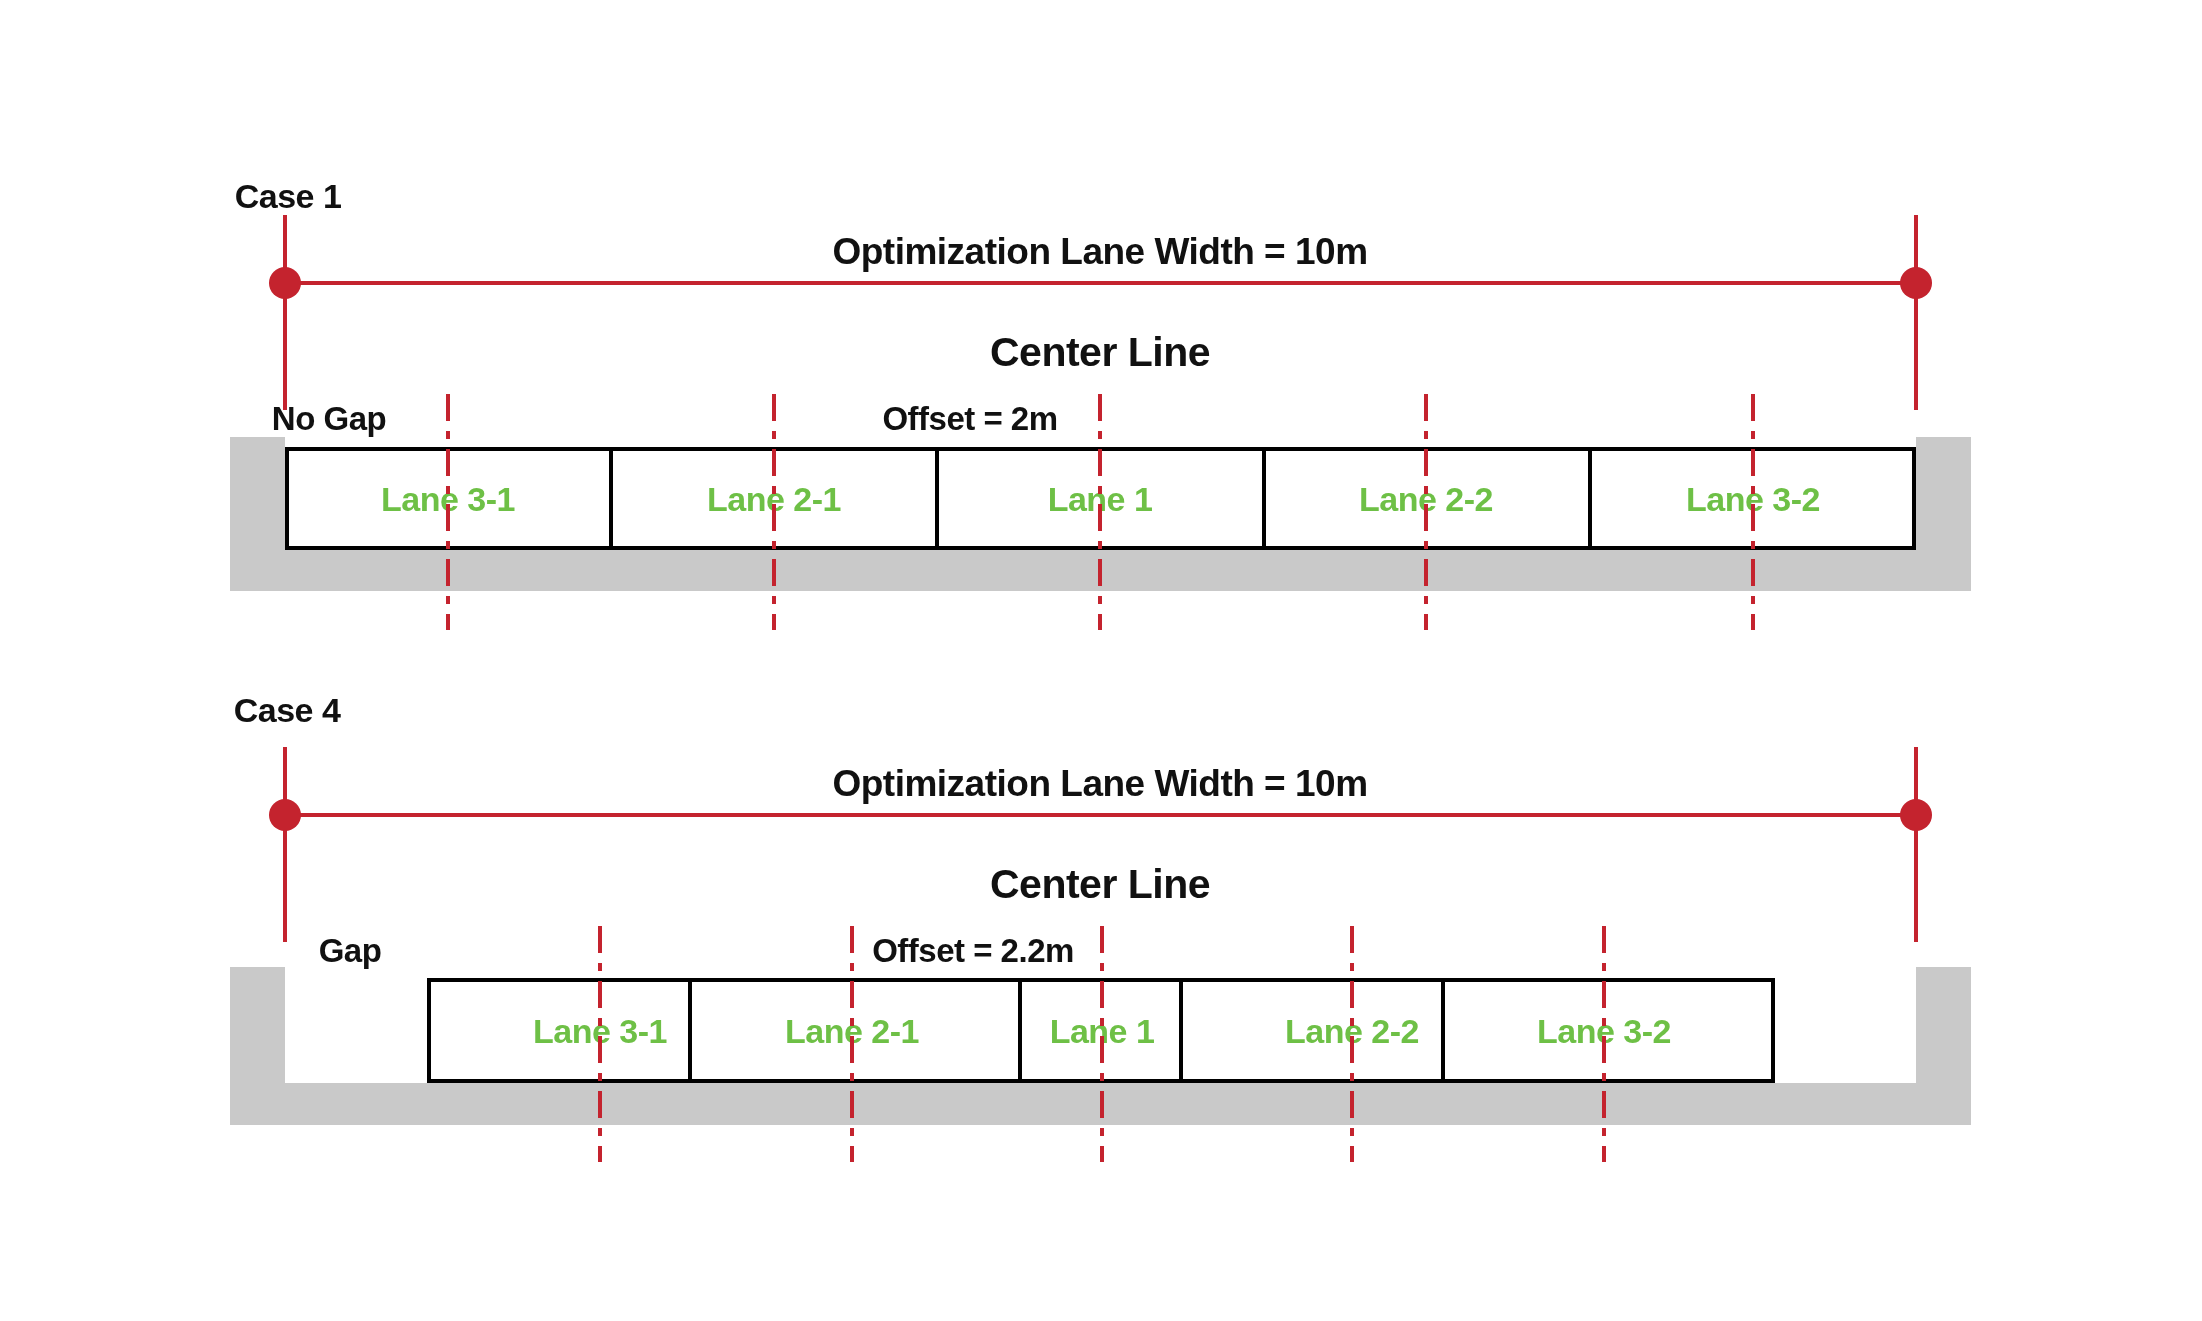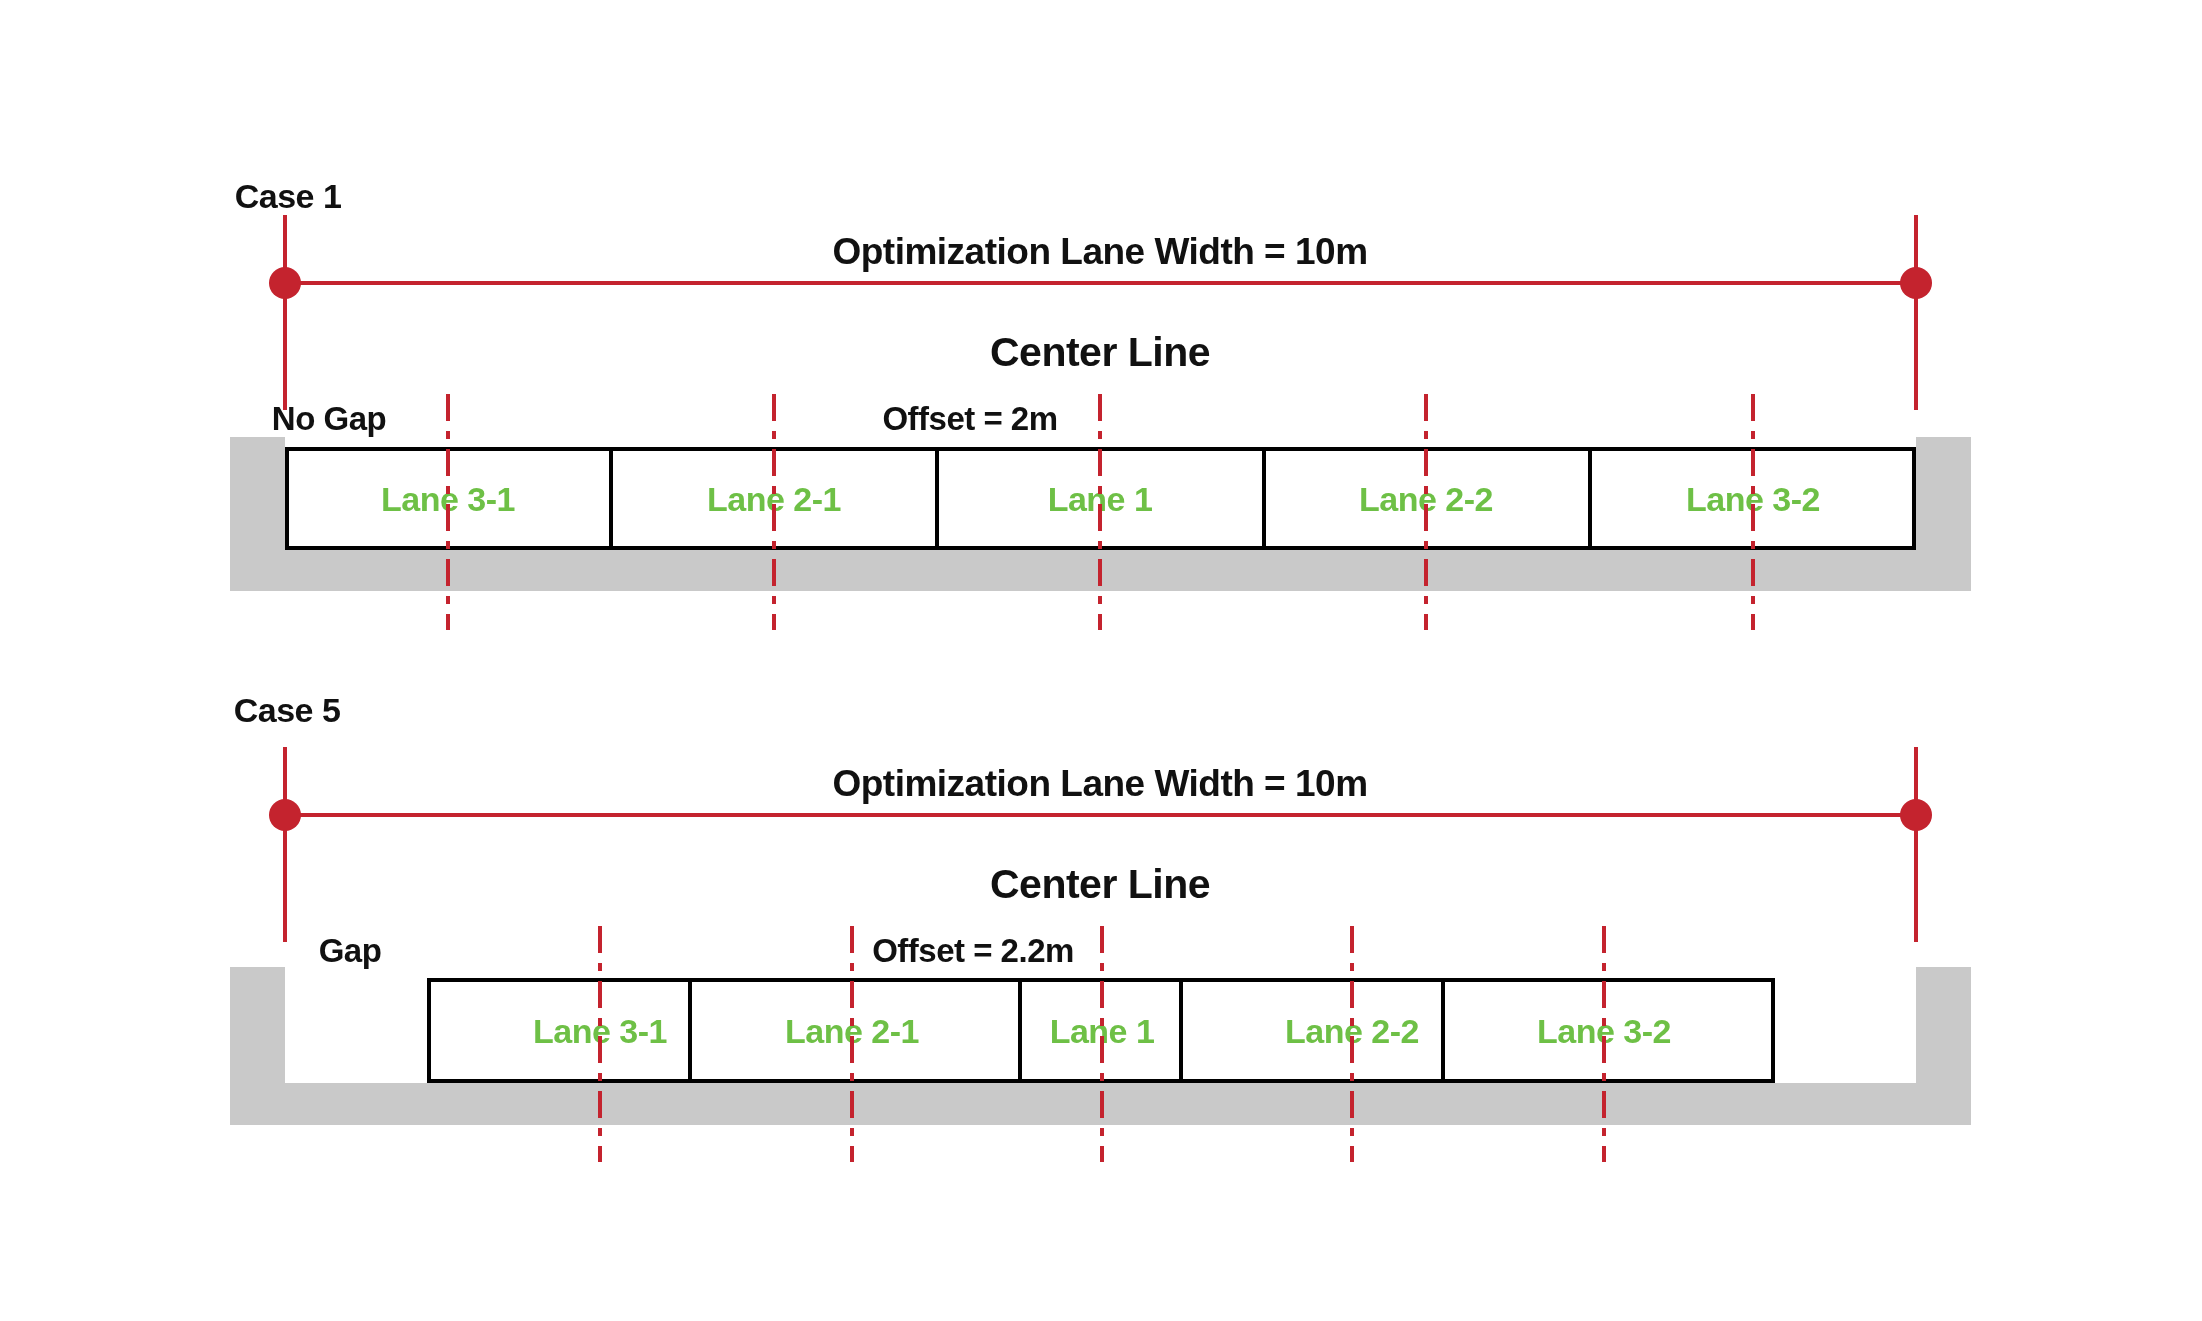--- a/index.html
+++ b/index.html
@@ -78,21 +78,21 @@
       <div class="g redline" style="left: 1914px; top: 215px; width: 4px; height: 195px;"></div>
       <div class="g dot" style="left: 1900px; top: 267px; width: 32px; height: 32px;"></div>
       <div class="g dashline" style="left: 446px; top: 394px; width: 4px; height: 236px;"></div>
       <div class="g dashline" style="left: 772px; top: 394px; width: 4px; height: 236px;"></div>
       <div class="g dashline" style="left: 1098px; top: 394px; width: 4px; height: 236px;"></div>
       <div class="g dashline" style="left: 1424px; top: 394px; width: 4px; height: 236px;"></div>
       <div class="g dashline" style="left: 1751px; top: 394px; width: 4px; height: 236px;"></div>
     </section>
 
   <section class="case">
-    <div class="t case-label" style="left: 287px; top: 710px;">Case 5</div>
+    <div class="t case-label" style="left: 287px; top: 710px;">Case 4</div>
     <div class="t dim-label" style="left: 1100px; top: 784px;">Optimization Lane Width = 10m</div>
     <div class="t centerline-label" style="left: 1100px; top: 884px;">Center Line</div>
     <div class="t gap-label" style="left: 350px; top: 951px;">Gap</div>
     <div class="t offset-label" style="left: 973px; top: 951px;">Offset = 2.2m</div>
     <div class="t lane-label" style="left: 600px; top: 1030.5px;">Lane 3-1</div>
     <div class="t lane-label" style="left: 852px; top: 1030.5px;">Lane 2-1</div>
     <div class="t lane-label" style="left: 1102px; top: 1030.5px;">Lane 1</div>
     <div class="t lane-label" style="left: 1352px; top: 1030.5px;">Lane 2-2</div>
     <div class="t lane-label" style="left: 1604px; top: 1030.5px;">Lane 3-2</div>
   <div class="g gray" style="left: 230px; top: 967px; width: 55px; height: 158px;"></div>

